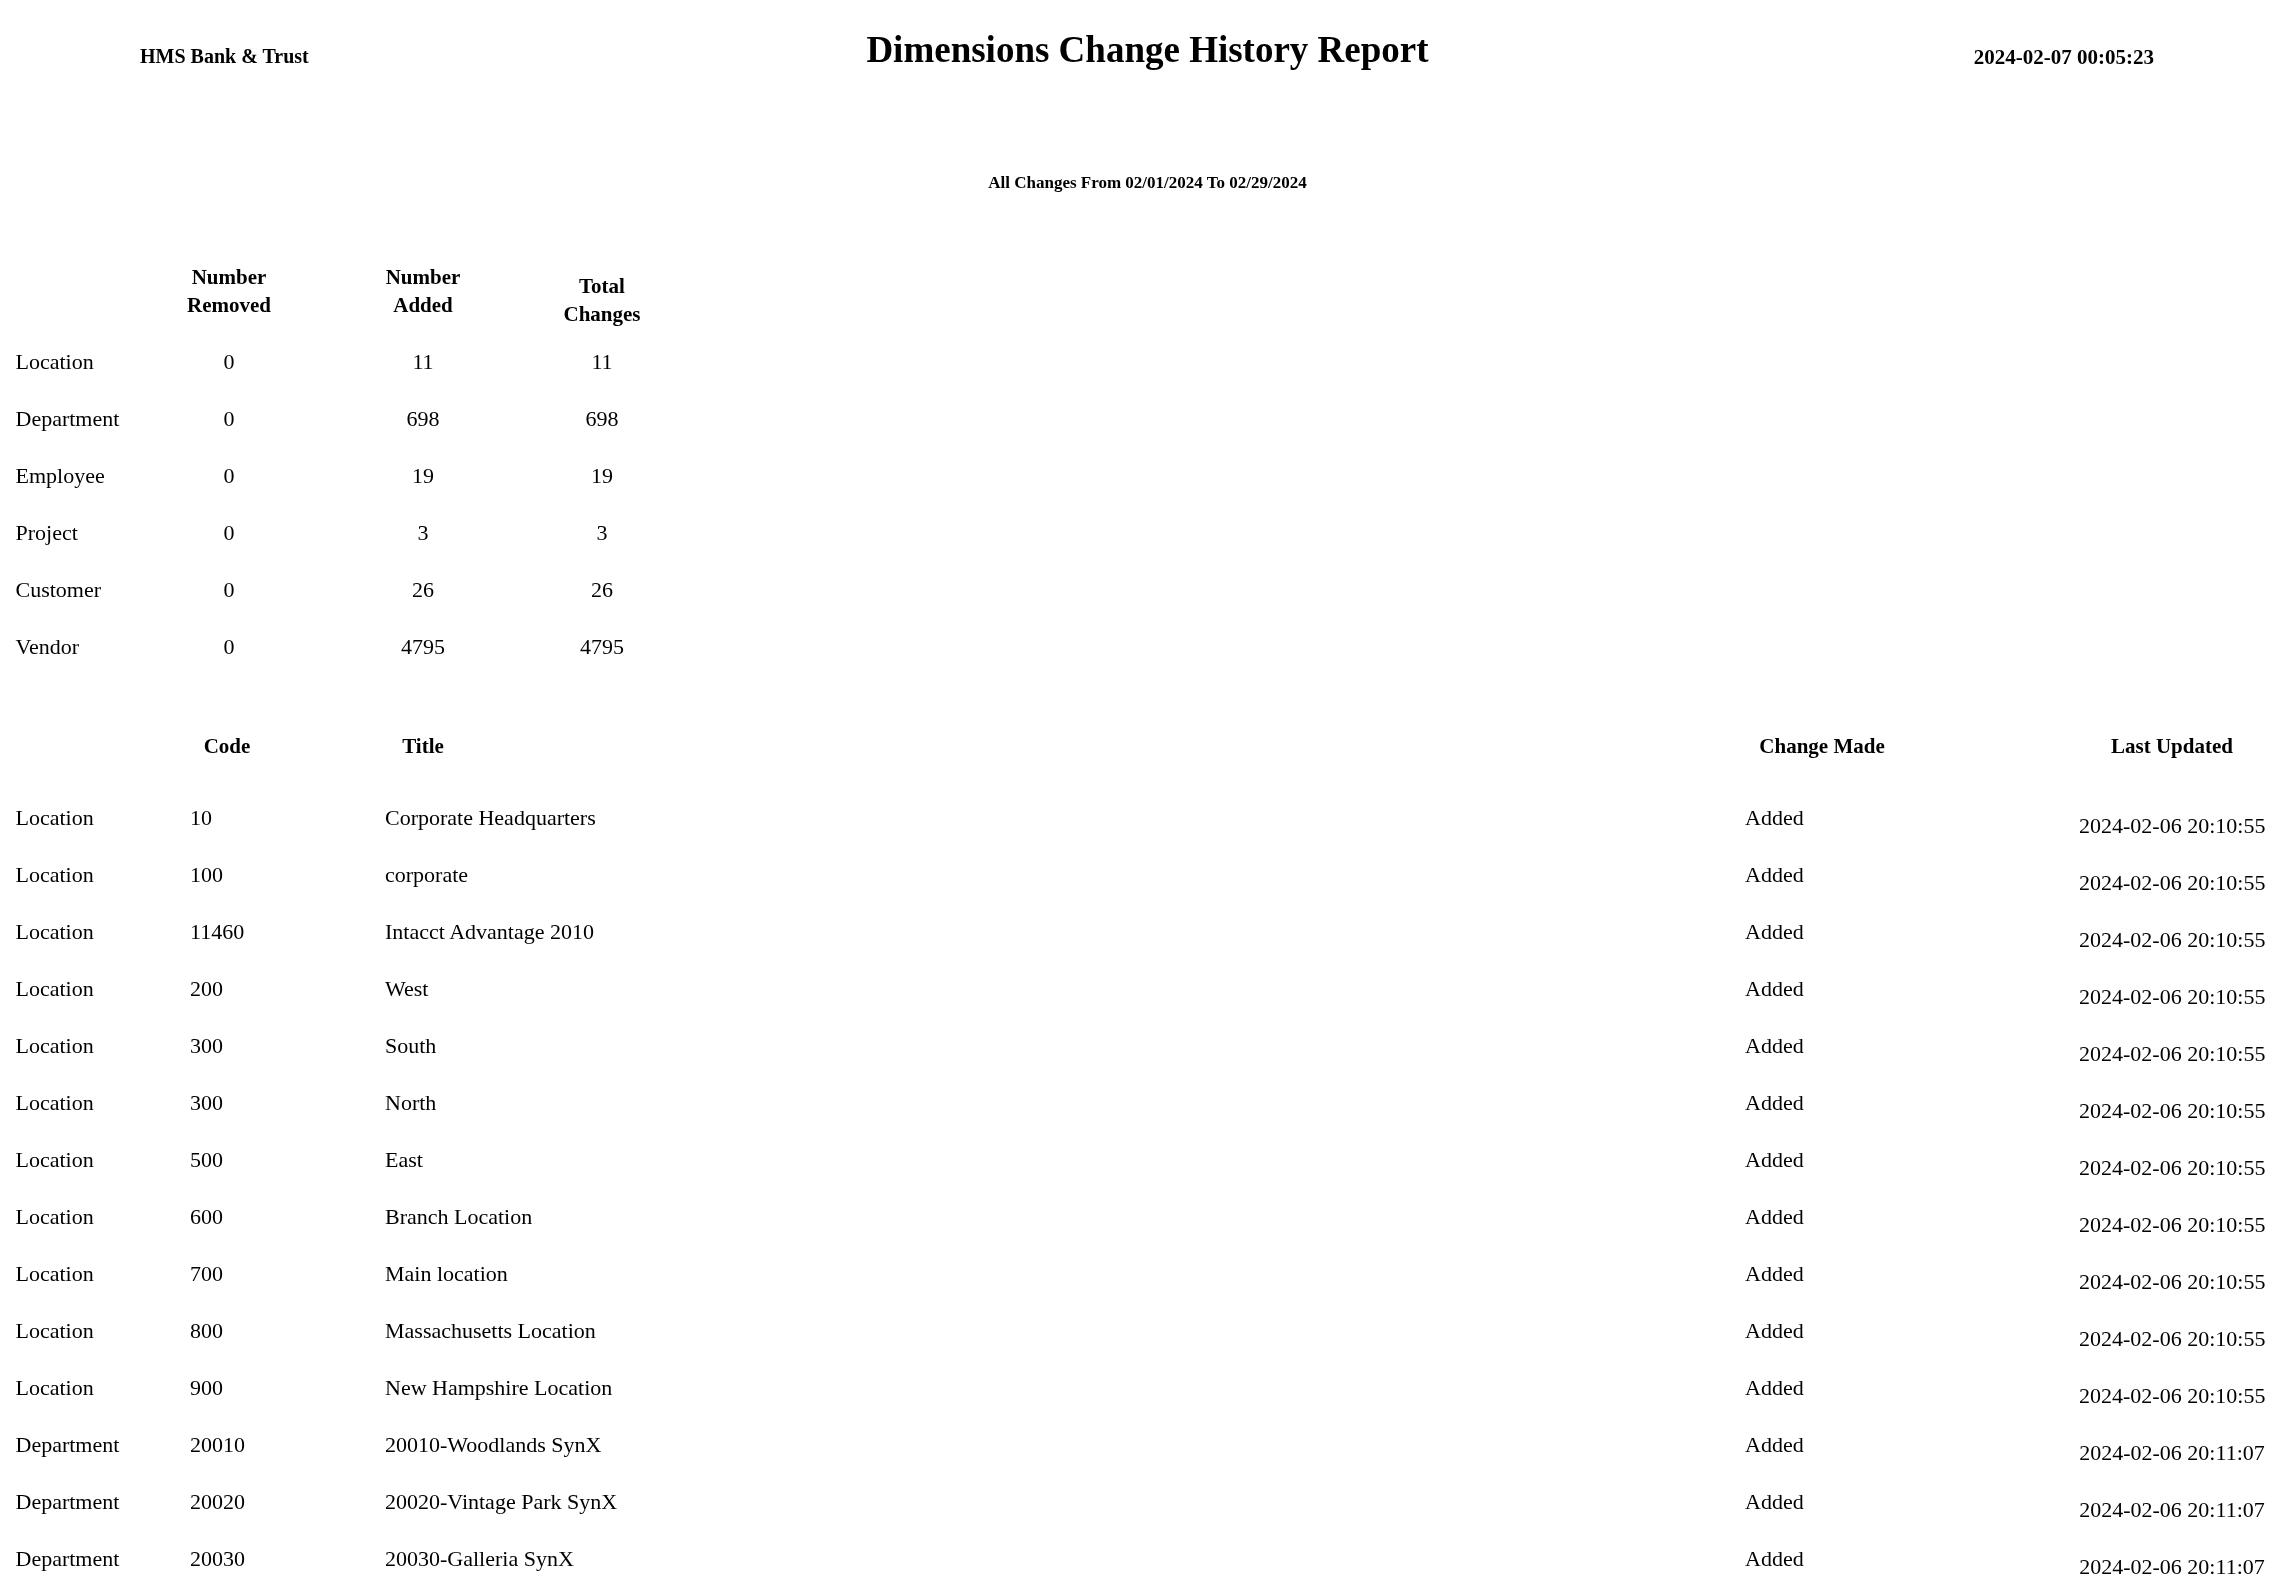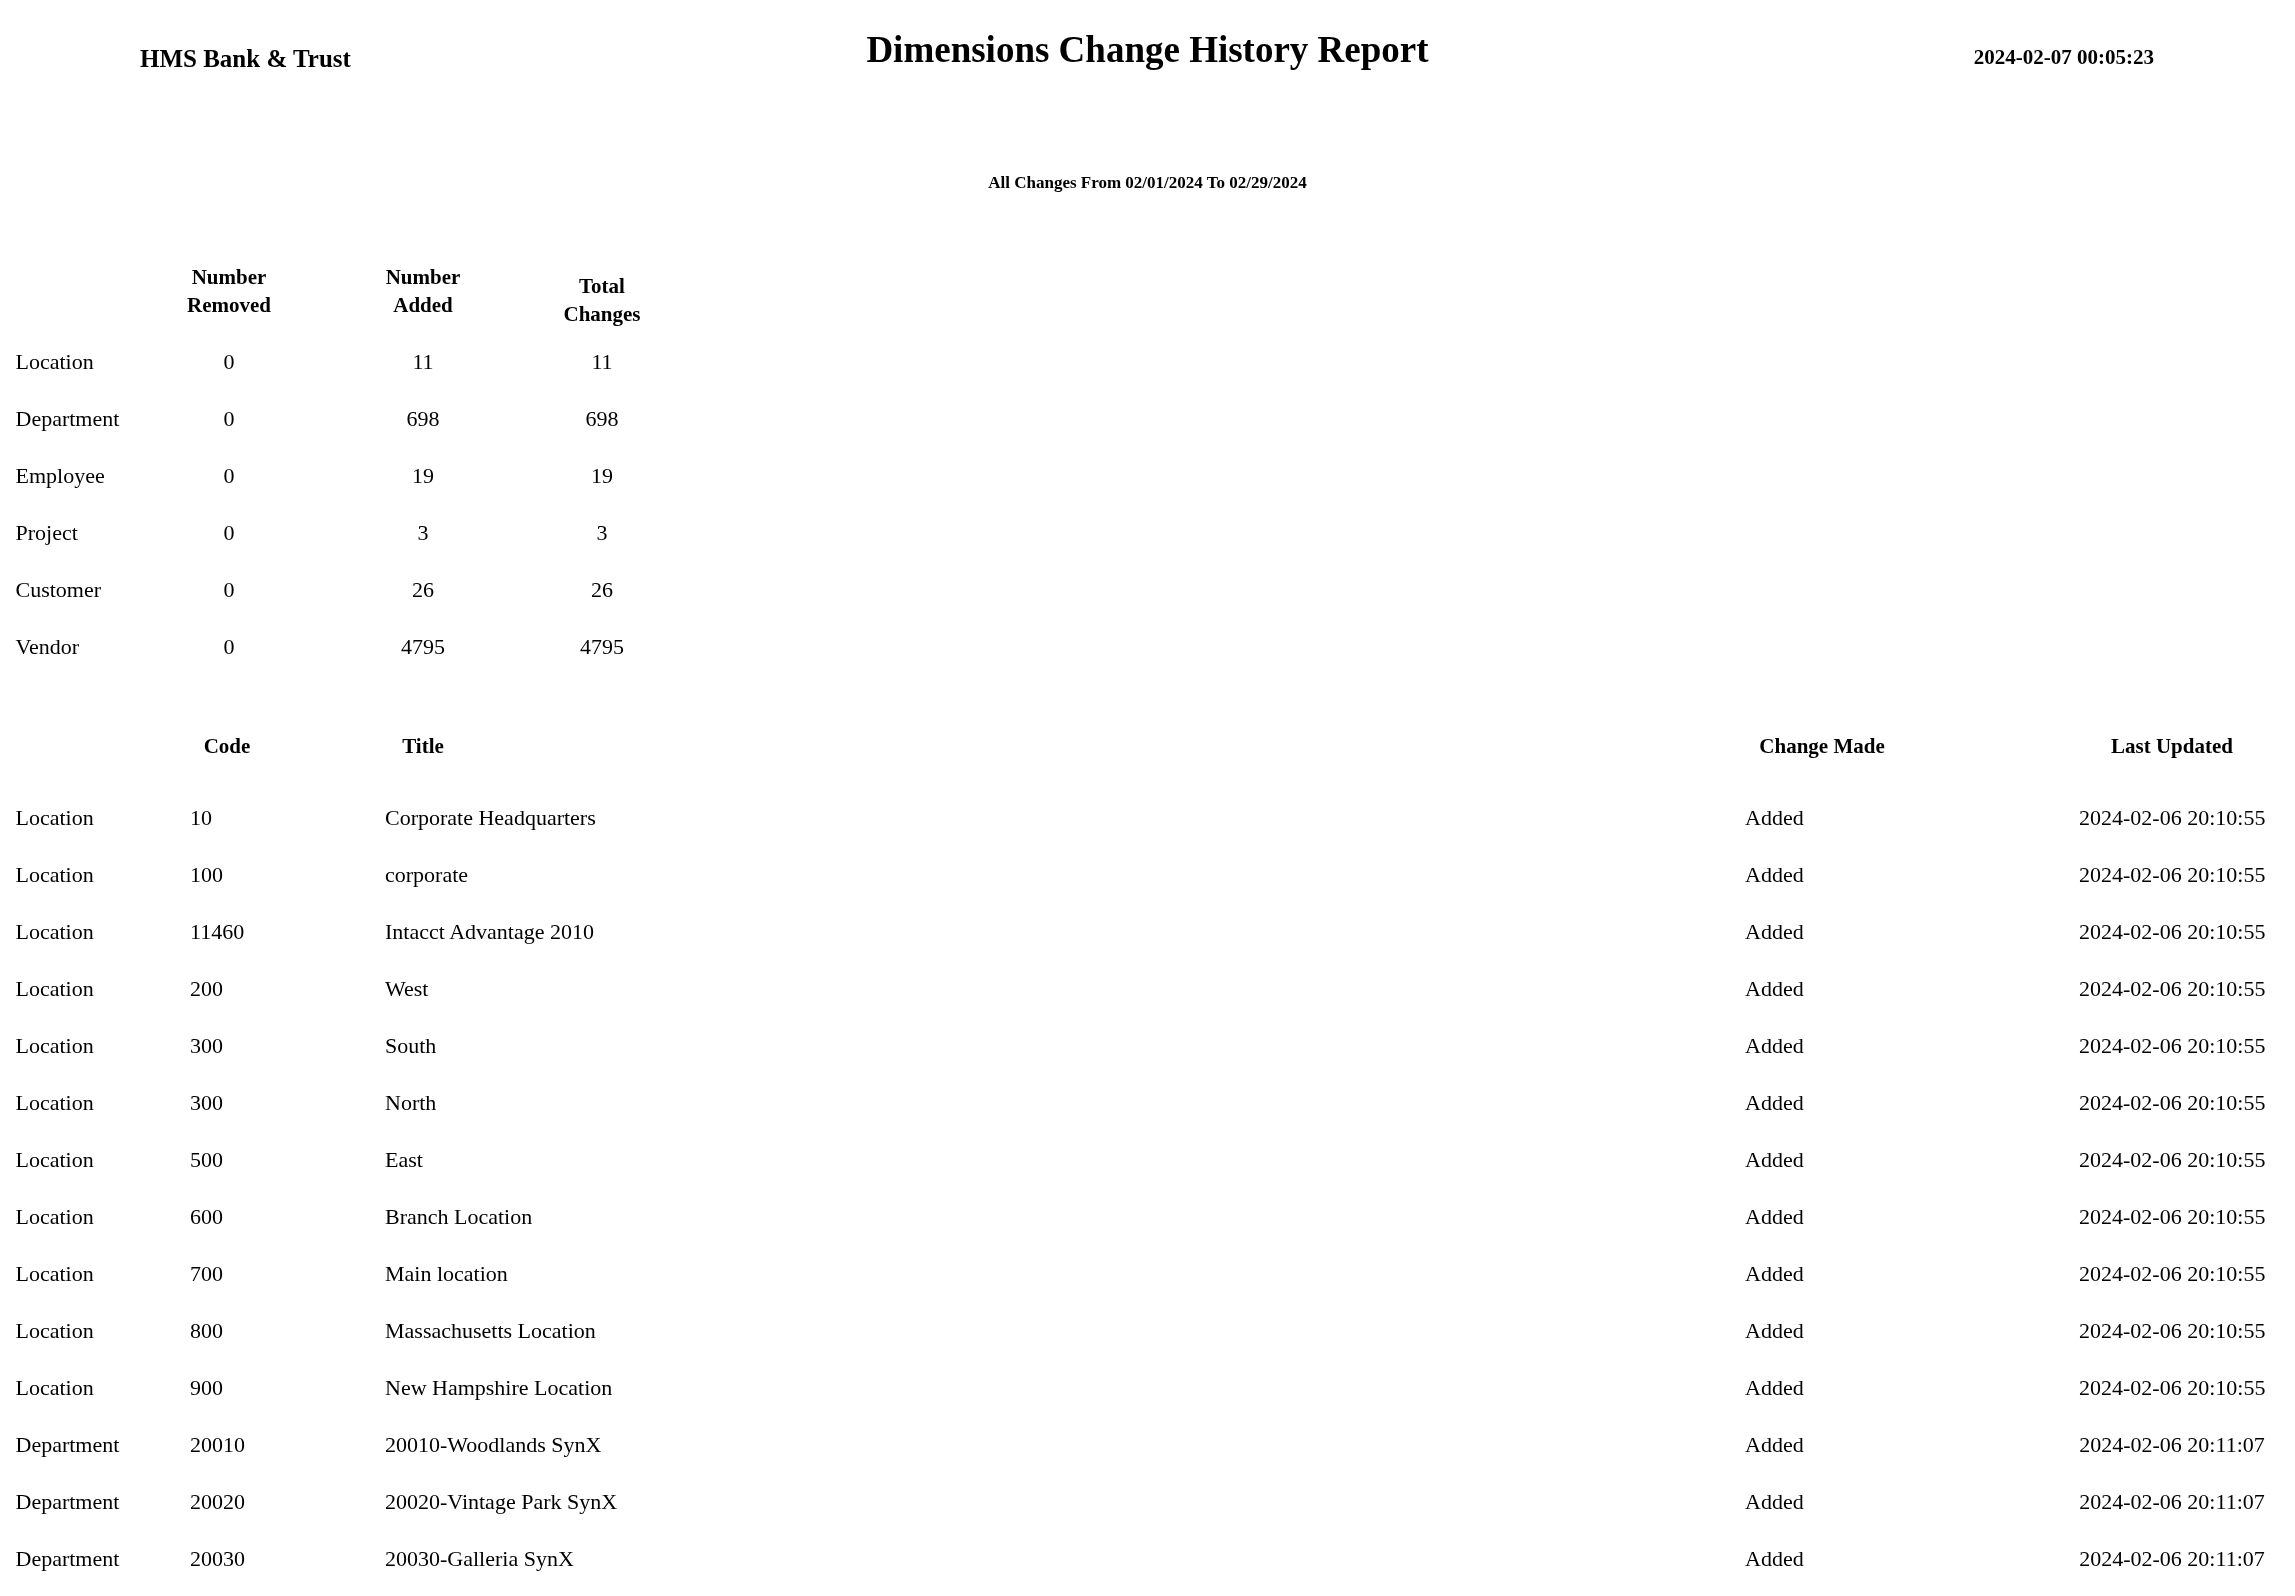--- a/index.html
+++ b/index.html
@@ -21,21 +21,21 @@
     position: absolute;
     top: 45px;
     left: 0;
     width: 2295px;
     height: 36px;
   }
   .hdr-company {
     position: absolute;
     left: 140px;
     top: 0;
-    font-size: 25px;
+    font-size: 20px;
     font-weight: bold;
     white-space: nowrap;
   }
   .hdr-title {
     position: absolute;
     left: 0;
     top: -17px;
     width: 2295px;
     text-align: center;
     font-size: 37px;
@@ -148,21 +148,21 @@
   }
   .detail-row .c {
     position: absolute;
     top: 0;
     white-space: nowrap;
   }
   .dc-dim    { left: 15.5px; }
   .dc-code   { left: 190px; }
   .dc-title  { left: 385px; }
   .dc-change { left: 1745px; }
-  .dc-last   { left: 2079px; width: 186px; text-align: center; }
+  .dc-last   { left: 2079px; width: 186px; text-align: center; margin-top: 8px; }
 </style>
 </head>
 <body>
 
 <div class="page-header">
   <div class="hdr-company">HMS Bank &amp; Trust</div>
   <div class="hdr-title">Dimensions Change History Report</div>
   <div class="hdr-timestamp">2024-02-07 00:05:23</div>
 </div>
 

